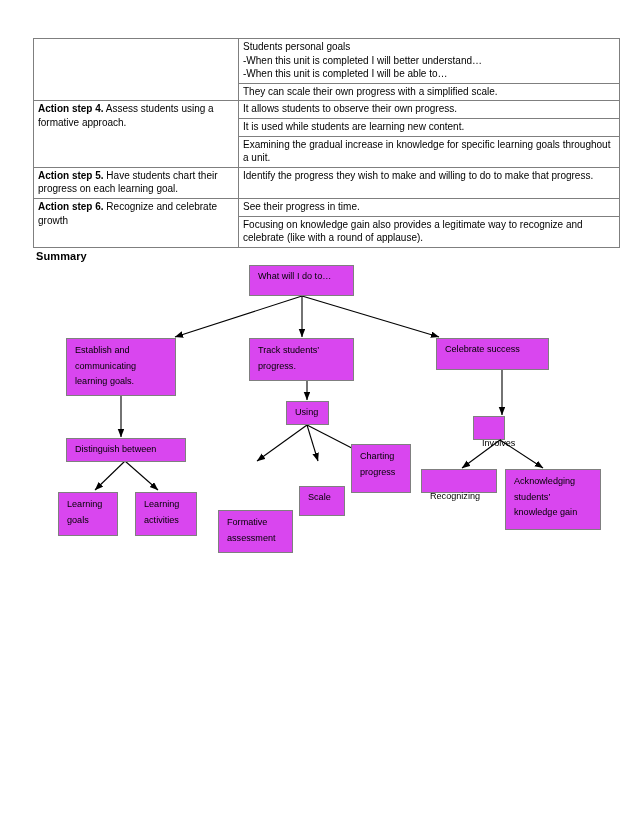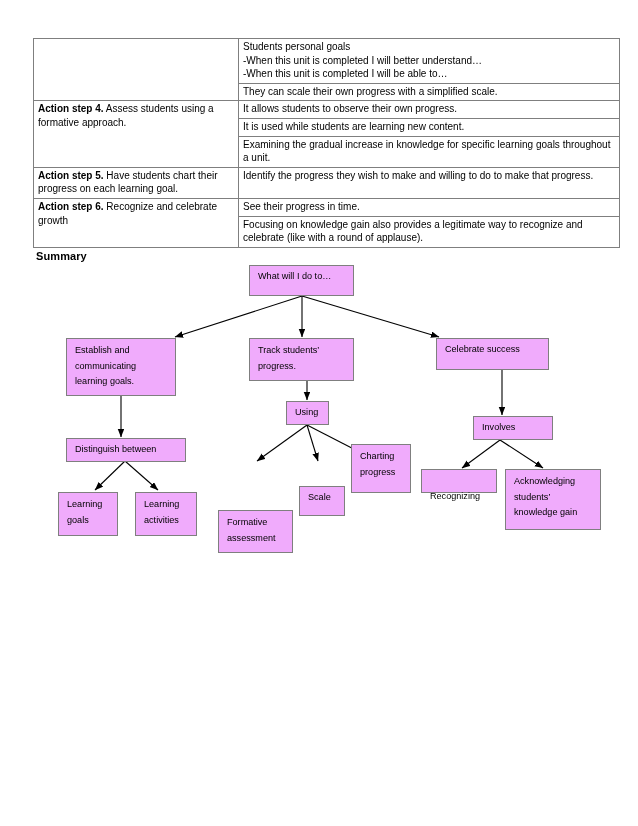--- a/index.html
+++ b/index.html
@@ -65,21 +65,21 @@
     left: 0;
     top: 0;
     width: 638px;
     height: 826px;
     pointer-events: none;
   }
   .node {
     position: absolute;
     box-sizing: border-box;
     border: 1px solid #7f7f7f;
-    background: #f0abfc;
+    background: #d946ef;
     font-size: 9.1px;
     line-height: 15.6px;
     color: #000;
     padding: 3px 7px 3px 8px;
   }
 </style>
 </head>
 <body>
 
 <div id="table-wrap">
@@ -192,21 +192,21 @@
   </div>
 
   <div class="node" style="left:299px; top:462px; width:46px; height:30px; margin-top:24px;">
     <span>Scale</span>
   </div>
 
   <div class="node" style="left:351px; top:444px; width:60px; height:49px; padding-top:4px;">
     <span>Charting progress</span>
   </div>
 
-  <div class="node" style="left:473px; top:416px; width:80px; height:24px; padding-top:3px;">
+  <div class="node" style="left:473px; top:416px; width:32px; height:24px; padding-top:19px;">
     <span>Involves</span>
   </div>
 
   <div class="node" style="left:421px; top:469px; width:76px; height:24px; padding-top:19px;">
     <span>Recognizing</span>
   </div>
 
   <div class="node" style="left:505px; top:469px; width:96px; height:61px; padding-top:4px;">
     <span>Acknowledging students’ knowledge gain</span>
   </div>

